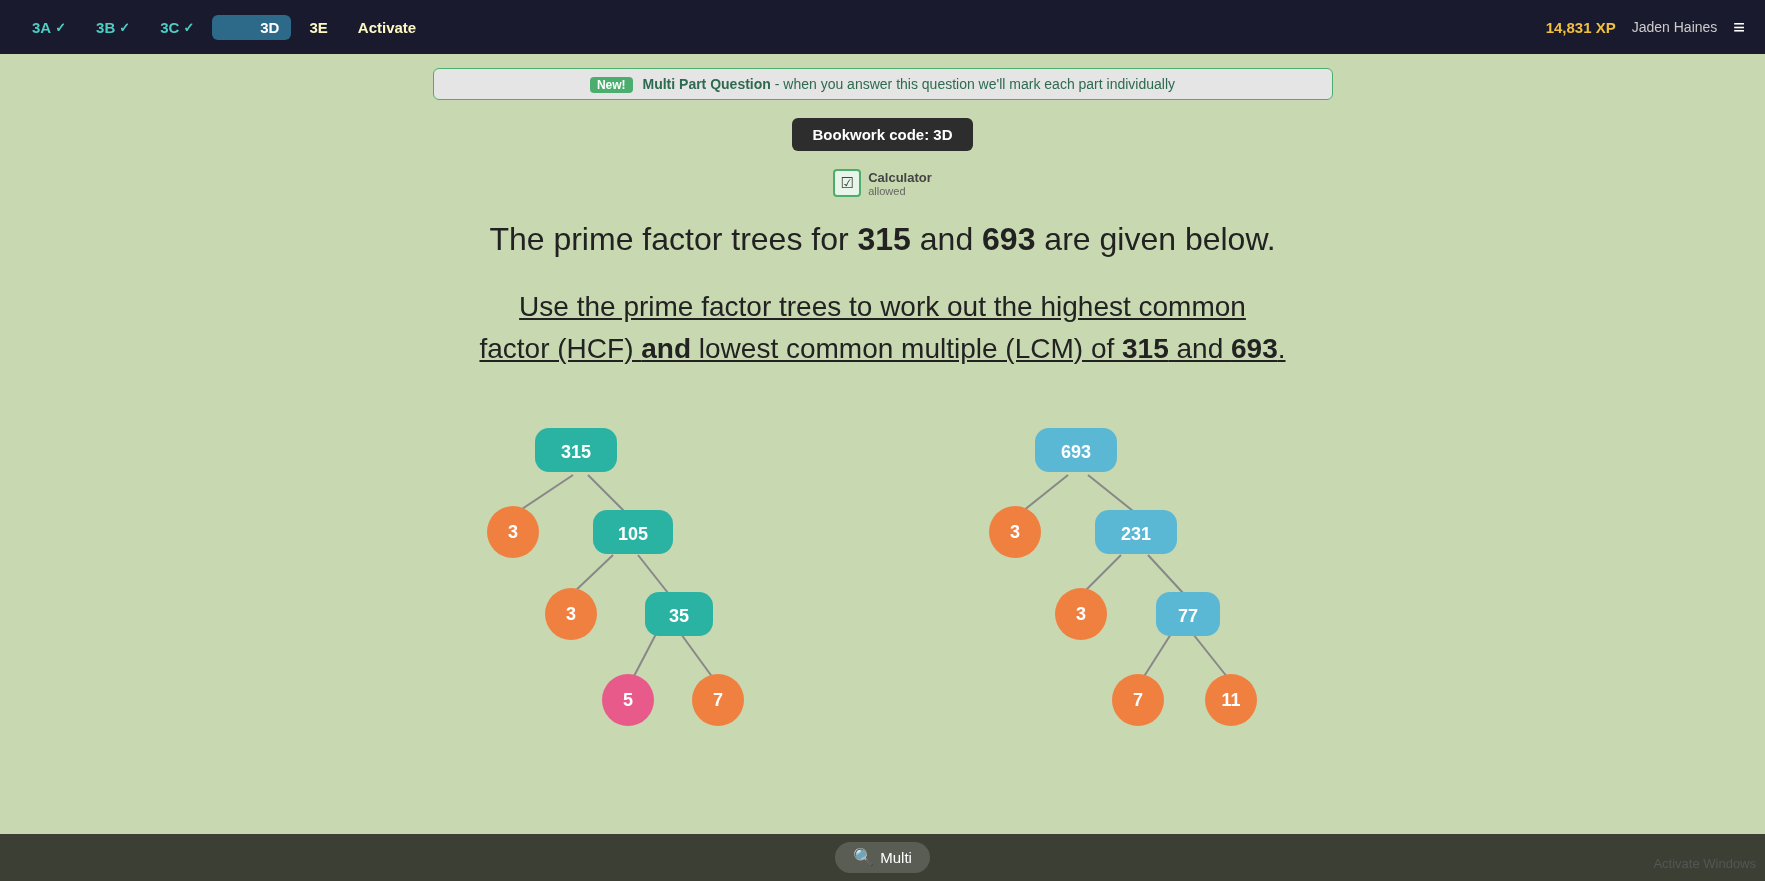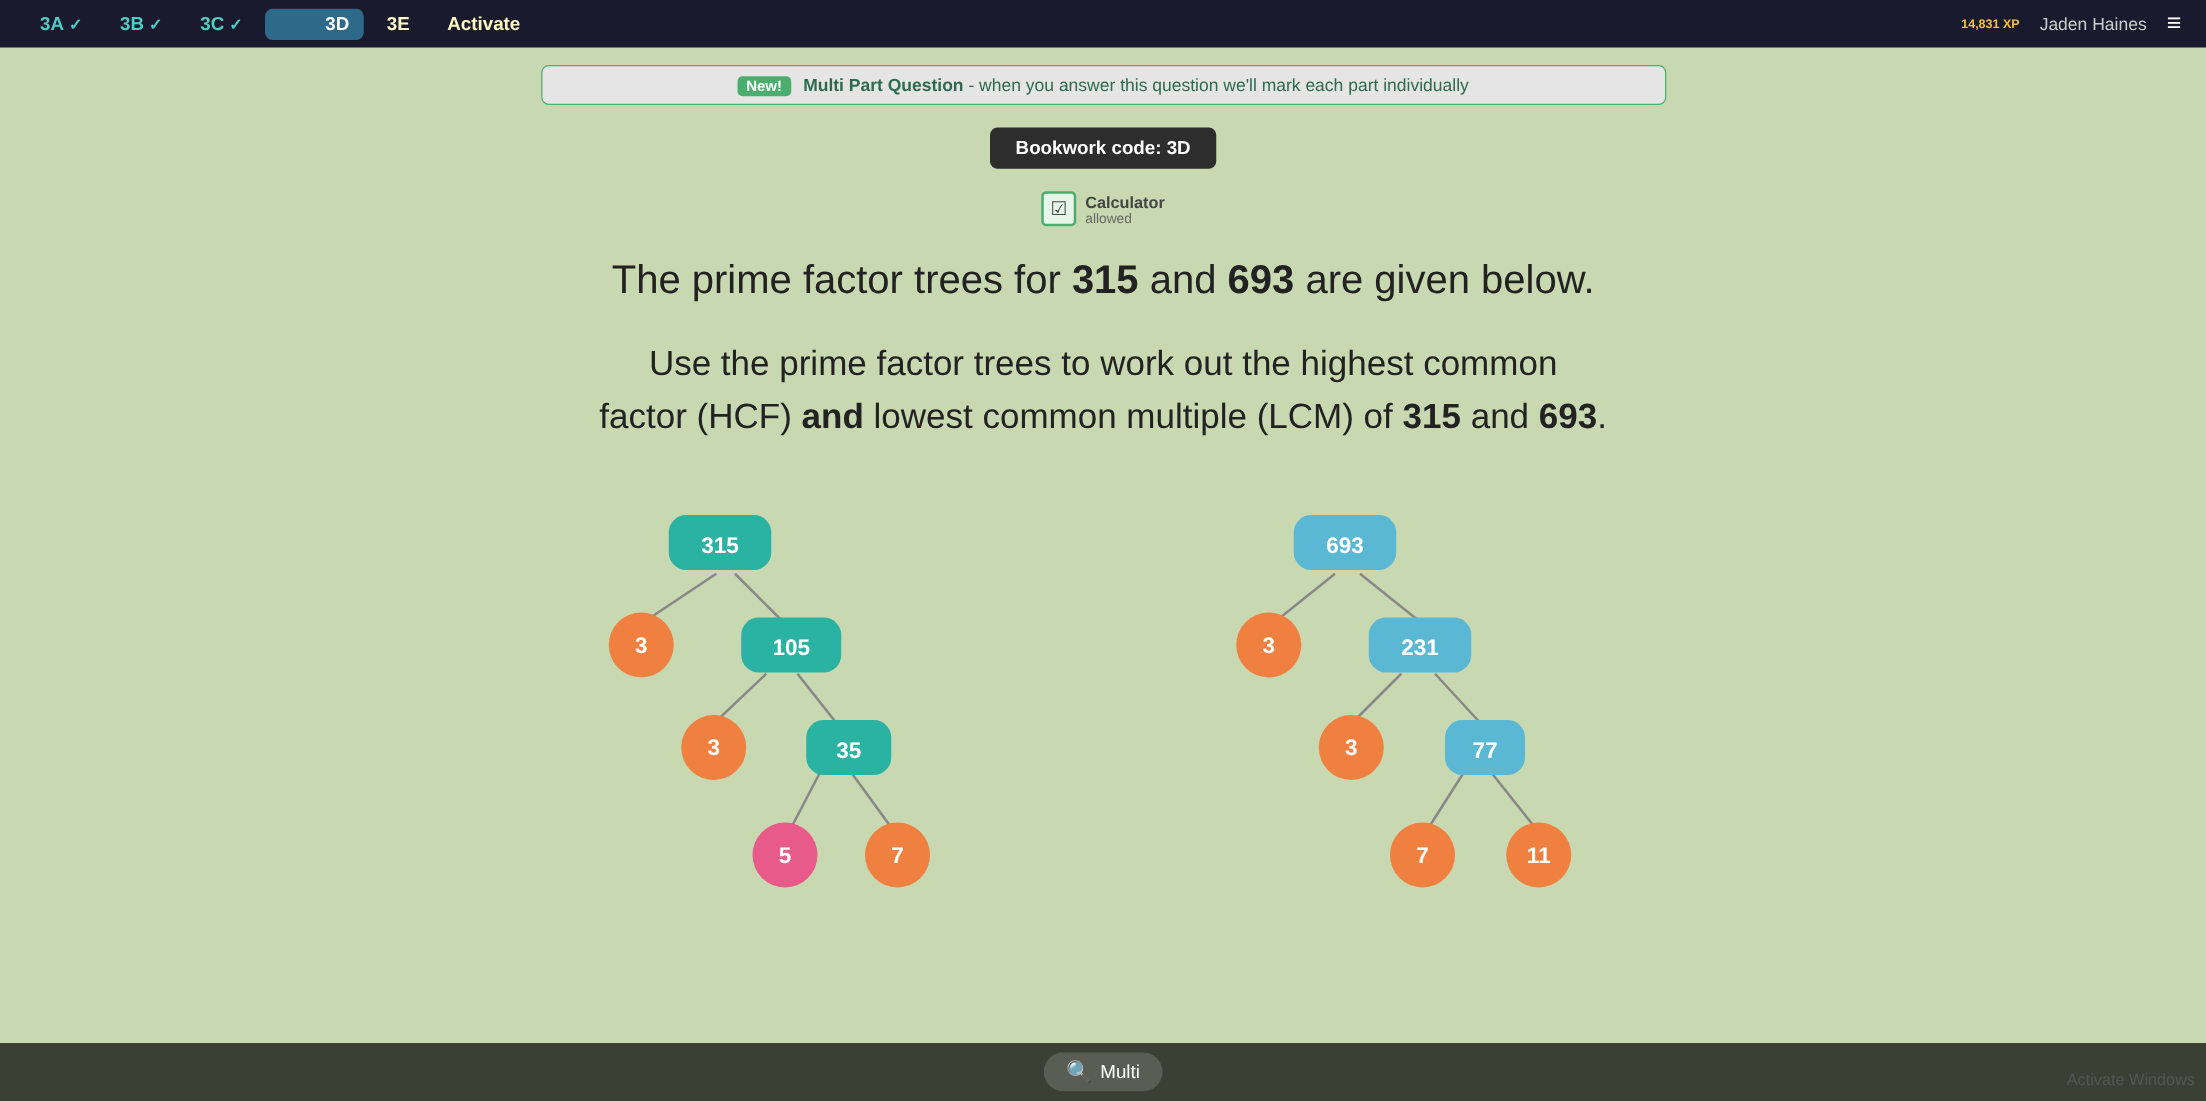--- a/index.html
+++ b/index.html
@@ -10,21 +10,21 @@
       width: 1765px;
       min-height: 881px;
       overflow: hidden;
       position: relative;
     }
 
     
     .top-bar {
       background: #1a1a2e;
       width: 100%;
-      height: 38px;
+      height: 54px;
       display: flex;
       align-items: center;
       justify-content: space-between;
       padding: 0 20px;
     }
 
     .top-bar-left {
       display: flex;
       align-items: center;
       gap: 6px;
@@ -65,21 +65,21 @@
       display: flex;
       align-items: center;
       gap: 16px;
       color: #ccc;
       font-size: 14px;
     }
 
     .xp-badge {
       color: #f0c040;
       font-weight: 700;
-      font-size: 10px;
+      font-size: 15px;
     }
 
     .menu-icon {
       font-size: 20px;
       color: #fff;
       cursor: pointer;
     }
 
     
     .info-banner {
@@ -161,20 +161,21 @@
     .question-text .bold-num {
       font-weight: 800;
     }
 
     .question-text2 {
       font-size: 28px;
       color: #222;
       text-align: center;
       margin-bottom: 10px;
       line-height: 1.5;
+      text-decoration: underline;
     }
 
     .question-text2 .bold-word {
       font-weight: 800;
     }
 
     
     .trees-area {
       display: flex;
       justify-content: center;

